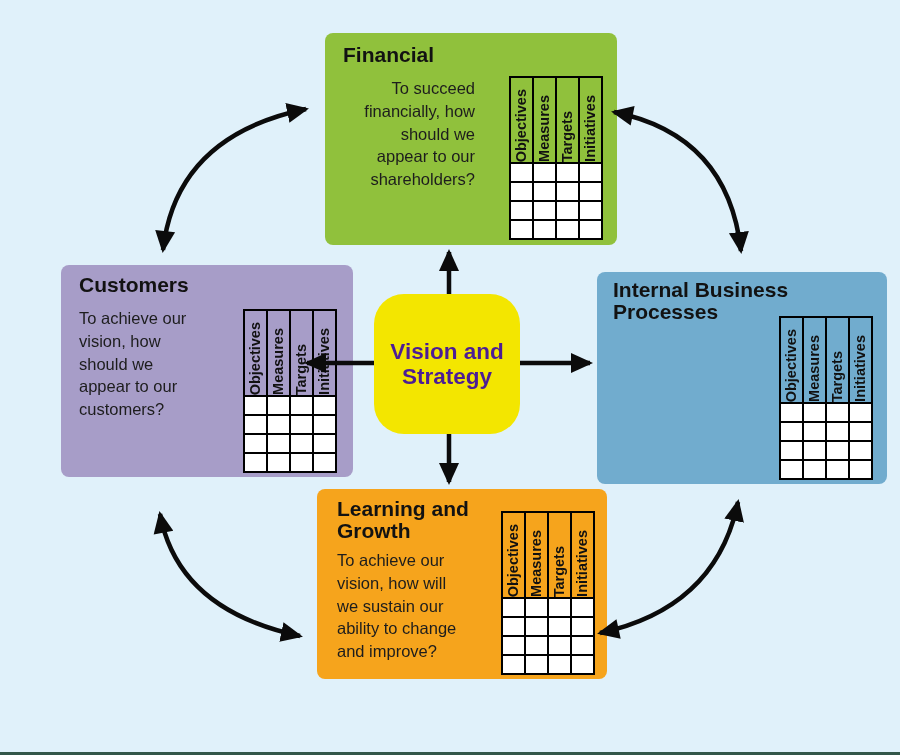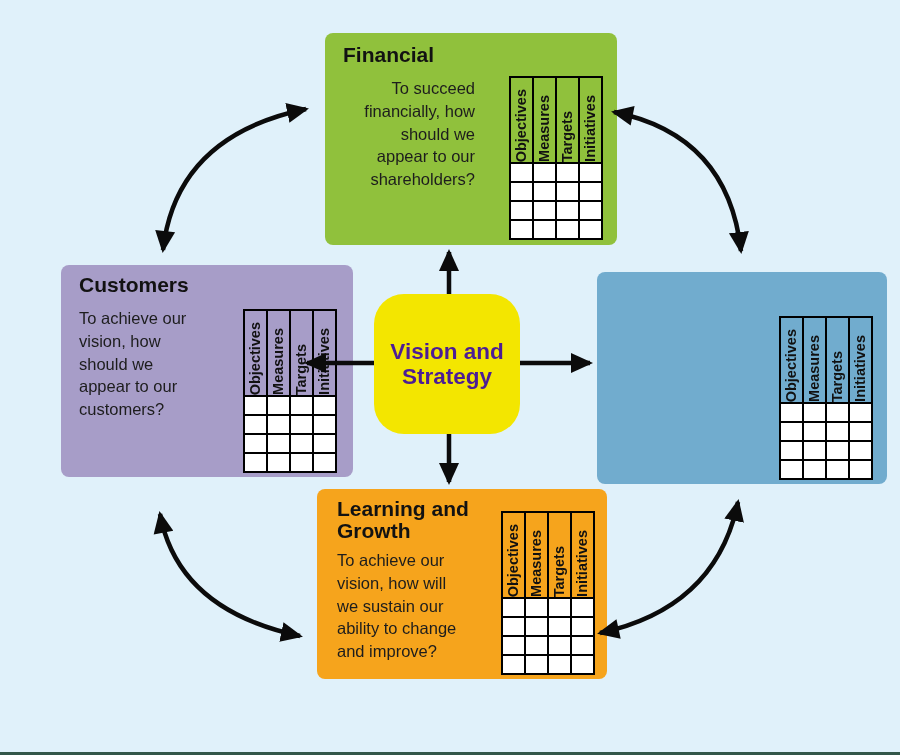--- a/index.html
+++ b/index.html
@@ -184,20 +184,22 @@
             <td class="cell"></td>
             <td class="cell"></td>
             <td class="cell"></td>
             <td class="cell"></td>
           </tr>
     </tbody>
       </table>
   </div>
 
   <div class="box" id="box-internal">
+    <div class="box-title">Internal Business
+Processes</div>
     <table class="score">
       <tbody>
           <tr>
         <td class="hdr">
               <span class="vt">Objectives</span>
             </td>
         <td class="hdr">
               <span class="vt">Measures</span>
             </td>
         <td class="hdr">

